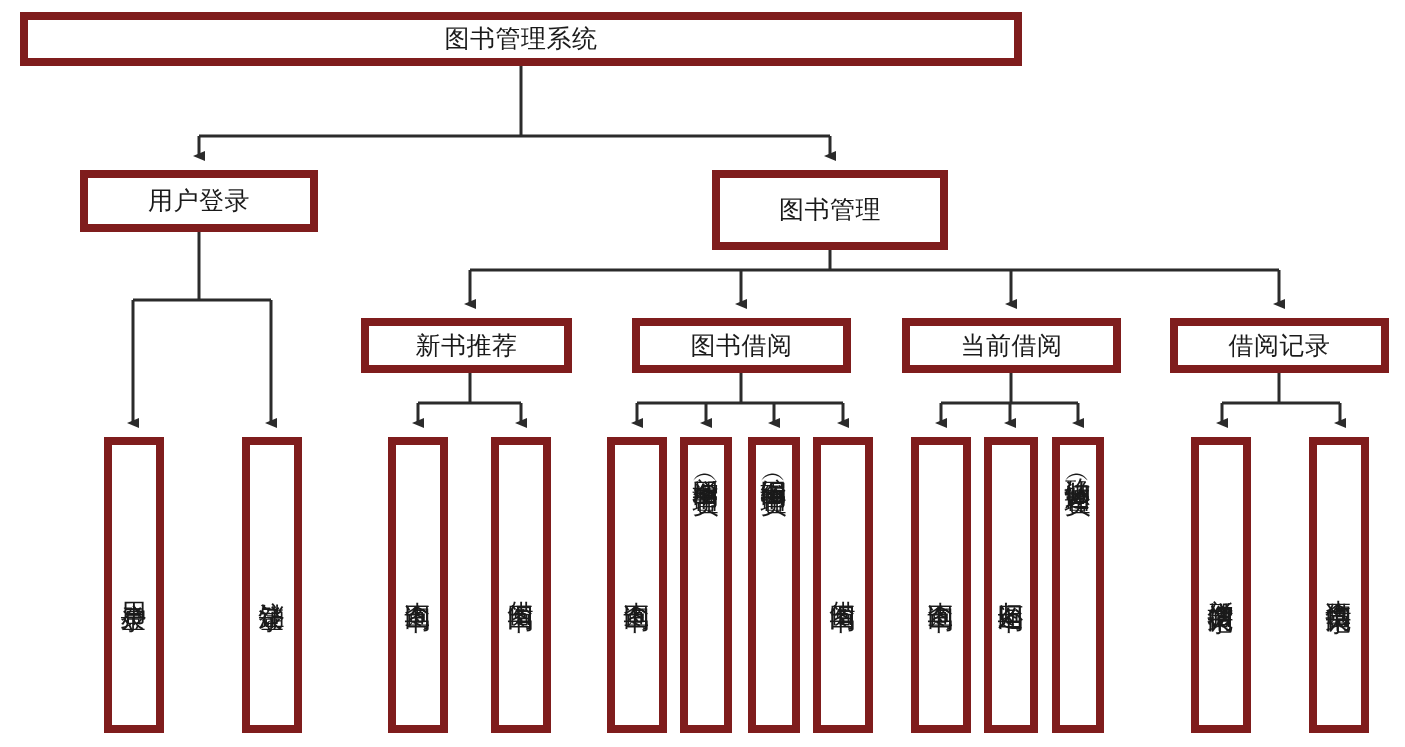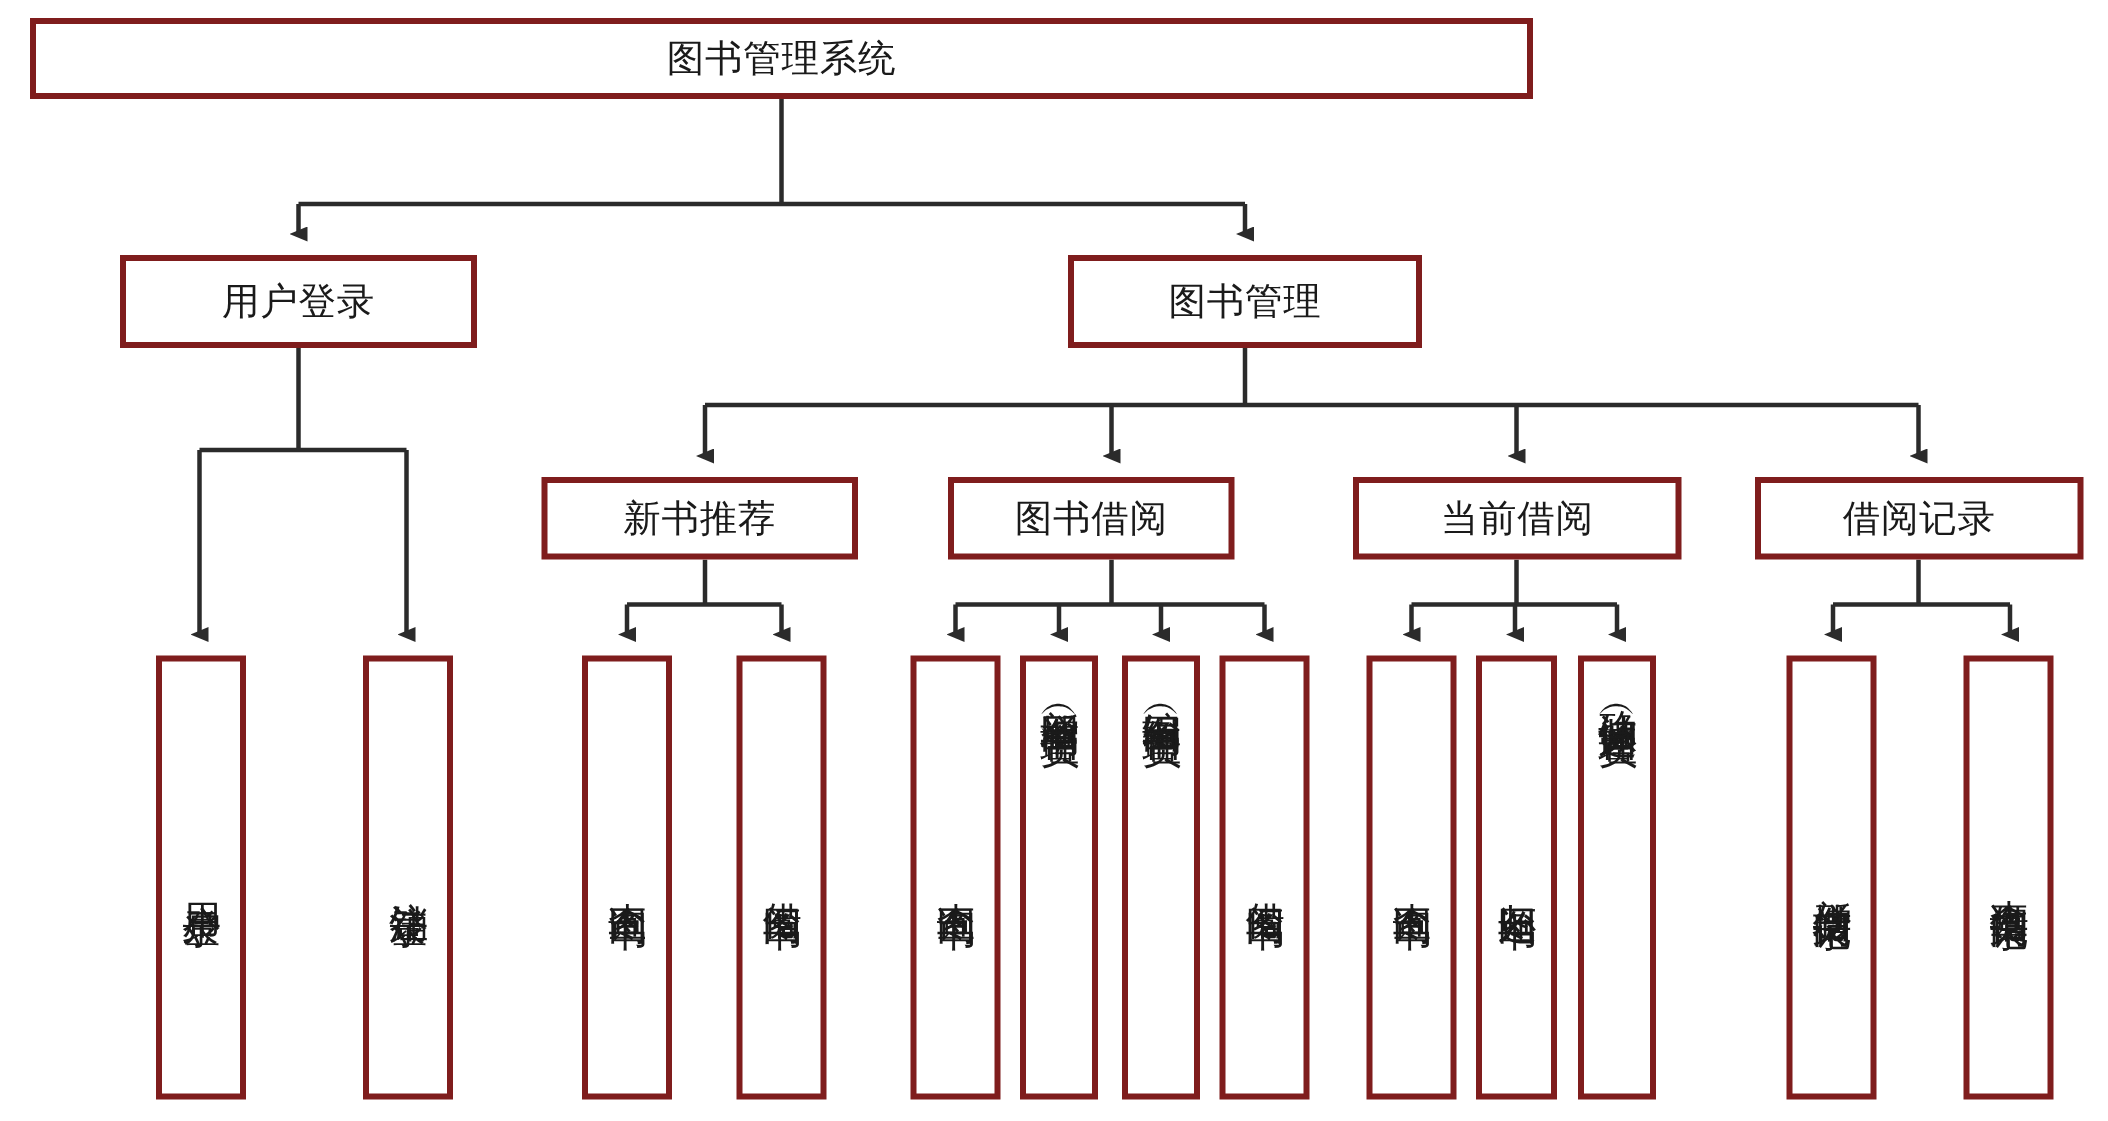--- a/index.html
+++ b/index.html
@@ -19,21 +19,21 @@
     position: absolute;
     left: 0;
     top: 0;
     width: 1405px;
     height: 747px;
     pointer-events: none;
   }
   .node {
     position: absolute;
     box-sizing: border-box;
-    border: 4px solid #7f1d1d;
+    border: 8px solid #7f1d1d;
     background: #ffffff;
     display: flex;
     align-items: center;
     justify-content: center;
     color: #1a1a1a;
   }
   .node .label {
     display: block;
     text-align: center;
     line-height: 1.04;
@@ -132,28 +132,28 @@
     </g>
   </svg>
 
   <div class="node horiz" style="left:20px; top:12px; width:1002px; height:54px;">
     <span class="label">图书管理系统</span>
   </div>
 
   <div class="node horiz" style="left:80px; top:170px; width:238px; height:62px;">
     <span class="label">用户登录</span>
   </div>
-  <div class="node horiz" style="left:712px; top:170px; width:236px; height:62px;">
+  <div class="node horiz" style="left:712px; top:170px; width:236px; height:80px;">
     <span class="label">图书管理</span>
   </div>
 
   <div class="node horiz" style="left:361px; top:318px; width:211px; height:55px;">
     <span class="label">新书推荐</span>
   </div>
-  <div class="node horiz" style="left:632px; top:318px; width:191px; height:55px;">
+  <div class="node horiz" style="left:632px; top:318px; width:219px; height:55px;">
     <span class="label">图书借阅</span>
   </div>
   <div class="node horiz" style="left:1170px; top:318px; width:219px; height:55px;">
     <span class="label">借阅记录</span>
   </div>
   <div class="node horiz" style="left:902px; top:318px; width:219px; height:55px;">
     <span class="label">当前借阅</span>
   </div>
 
   <div class="node vert mid" style="left:104px; top:437px; width:60px; height:296px;">

